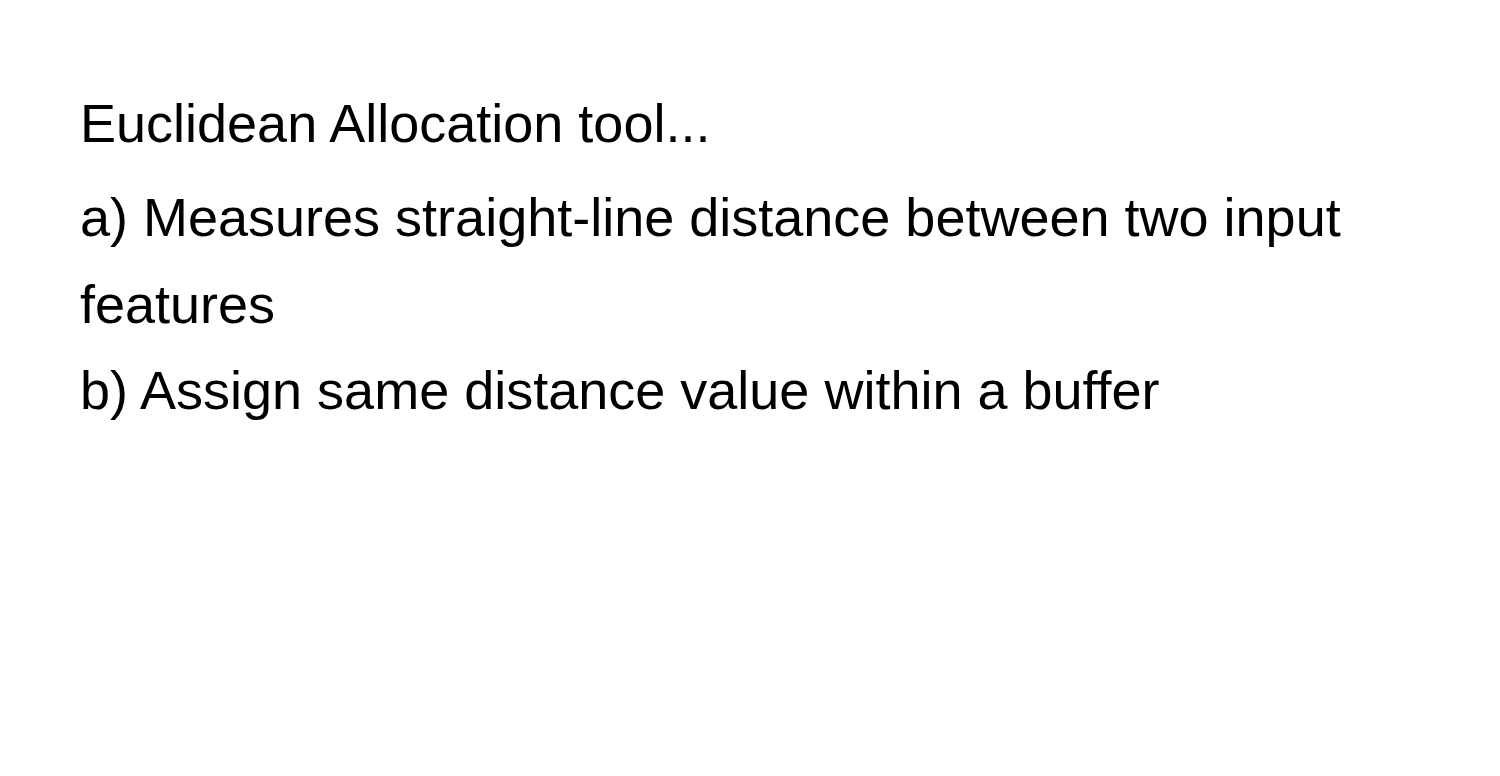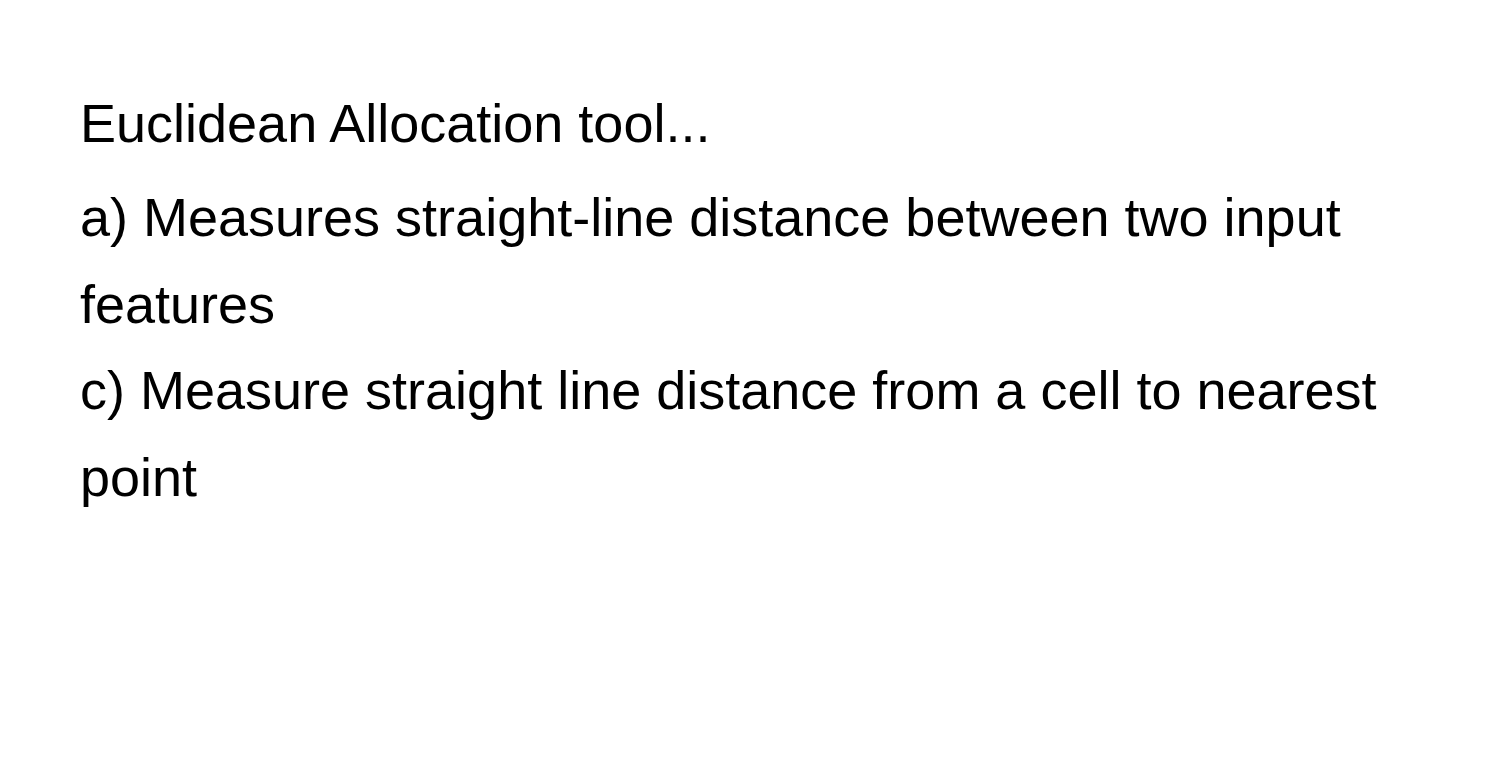--- a/index.html
+++ b/index.html
@@ -26,14 +26,14 @@
     .option {
       margin-bottom: 0px;
     }
   </style>
 </head>
 <body>
 
 <div class="content">
   <div class="question-title">Euclidean Allocation tool...</div>
   <div class="option">a) Measures straight-line distance between two input features</div>
-  <div class="option">c) Measure straight line distance from a cell to nearest point</div>
+  <div class="option">b) Assign same distance value within a buffer</div>
 </div>
 
 </body></html>

